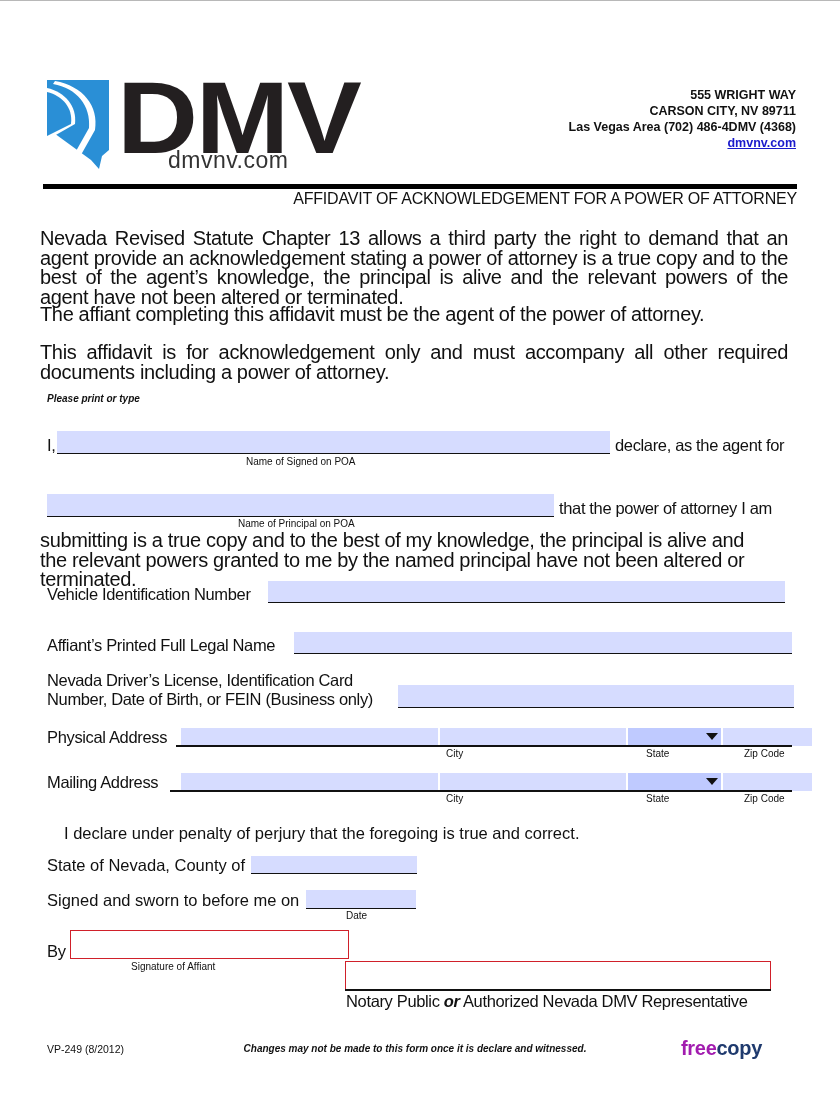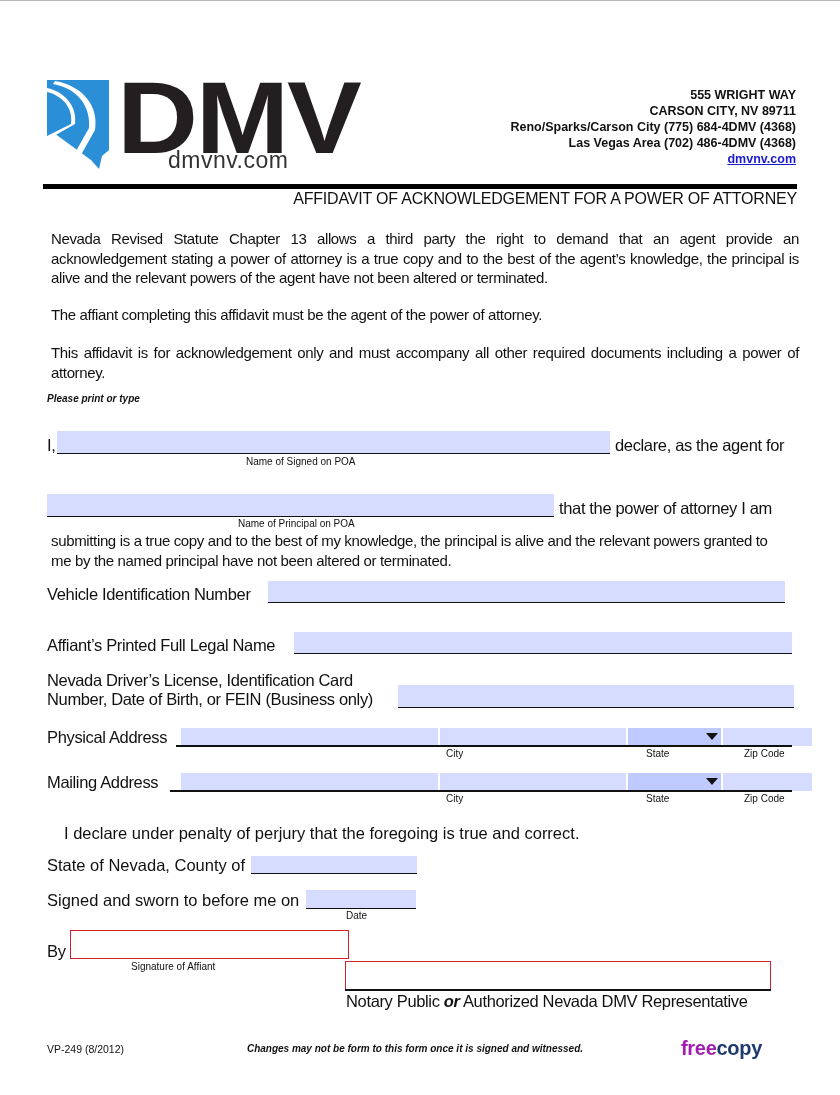--- a/index.html
+++ b/index.html
@@ -12,21 +12,21 @@
   .abs { position: absolute; }
   
   #logo-mark { left: 47px; top: 79px; width: 62px; height: 89px; }
   #logo-text { left: 117px; top: 66px; font-size: 102px; font-weight: bold; color: #231f20; letter-spacing: -2px; line-height: 1; transform: scaleX(1.1); transform-origin: left top; }
   #logo-url { left: 168px; top: 146px; font-size: 23px; color: #333; letter-spacing: 0.5px; }
   
   .addr { right: 44px; text-align: right; font-size: 12.5px; font-weight: bold; color: #111; line-height: 16px; }
   .addr a { color: #1a1acc; text-decoration: underline; }
   #rule { left: 43px; top: 183px; width: 754px; height: 5px; background: #000; }
   #title { left: 43px; width: 754px; top: 189px; text-align: right; font-size: 16px; font-weight: normal; letter-spacing: -0.2px; }
-  .para { left: 51px; width: 748px; font-size: 15px; line-height: 19.5px; letter-spacing: -0.35px; }
+  .para { left: 40px; width: 748px; font-size: 20px; line-height: 19.5px; letter-spacing: -0.35px; }
   .just { text-align: justify; text-align-last: left; }
   #print-note { left: 47px; top: 392px; font-size: 10px; font-weight: bold; font-style: italic; }
   .txt { font-size: 16.5px; letter-spacing: -0.35px; white-space: nowrap; }
   .field { background: #d6dcff; border-bottom: 1.5px solid #111; box-sizing: border-box; }
   .field-nb { background: #d6dcff; box-sizing: border-box; }
   .state-field { background: #bfcaff; box-sizing: border-box; }
   .line { height: 1.5px; background: #111; }
   .cap { font-size: 10px; white-space: nowrap; }
   .caret { width: 0; height: 0; border-left: 6px solid transparent; border-right: 6px solid transparent; border-top: 7px solid #111; }
   .sig { border: 1.3px solid #d0202a; box-sizing: border-box; background: #fff; }
@@ -41,21 +41,20 @@
   <path d="M0 8 C18 12 30 26 28 44 L0 60 Z" fill="#ffffff"></path>
   <path d="M6 4 C30 8 44 26 42 48 L24 80 L30 82 L48 50 C52 26 36 6 8 1 Z" fill="#ffffff"></path>
   <path d="M0 12 C16 16 26 28 24 44 L0 56 Z" fill="#2a8fd6"></path>
 </svg>
 <div id="logo-text" class="abs">DMV</div>
 <div id="logo-url" class="abs">dmvnv.com</div>
 
 <div class="abs addr" style="top:86px;">
   <div>555 WRIGHT WAY</div>
   <div>CARSON CITY, NV 89711</div>
-  <div>Reno/Sparks/Carson City (775) 684-4DMV (4368)</div>
   <div>Las Vegas Area (702) 486-4DMV (4368)</div>
   <div><a>dmvnv.com</a></div>
 </div>
 
 <div id="rule" class="abs"></div>
 <div id="title" class="abs">AFFIDAVIT OF ACKNOWLEDGEMENT FOR A POWER OF ATTORNEY</div>
 
 <div class="abs para just" style="top:228px;">Nevada Revised Statute Chapter 13 allows a third party the right to demand that an agent provide an acknowledgement stating a power of attorney is a true copy and to the best of the agent’s knowledge, the principal is alive and the relevant powers of the agent have not been altered or terminated.</div>
 <div class="abs para" style="top:304px;">The affiant completing this affidavit must be the agent of the power of attorney.</div>
 <div class="abs para just" style="top:342px;">This affidavit is for acknowledgement only and must accompany all other required documents including a power of attorney.</div>
@@ -114,15 +113,15 @@
 
 <div class="abs txt" style="left:47px; top:941px;">By</div>
 <div class="abs sig" style="left:70px; top:929px; width:279px; height:29px;"></div>
 <div class="abs cap" style="left:131px; top:960px;">Signature of Affiant</div>
 <div class="abs sig" style="left:345px; top:960px; width:426px; height:30px;"></div>
 <div class="abs line" style="left:345px; top:988px; width:426px;"></div>
 <div class="abs txt" style="left:346px; top:991px;"><span>Notary Public </span><b><i>or</i></b><span> Authorized Nevada DMV Representative</span></div>
 
 <div class="abs foot" style="left:47px; top:1042px;">VP-249 (8/2012)</div>
 <div class="abs foot" style="left:200px; width:430px; top:1041px; text-align:center; font-style:italic; font-weight:bold; font-size:10px; line-height:13px;">
-  <div>Changes may not be form to this form once it is signed and witnessed.</div>
+  <div>Changes may not be made to this form once it is declare and witnessed.</div>
 </div>
 <div id="freeforms" class="abs"><span style="color:#a21caf;">free</span><span style="color:#1f3a6e;">copy</span></div>
 
 </body></html>

